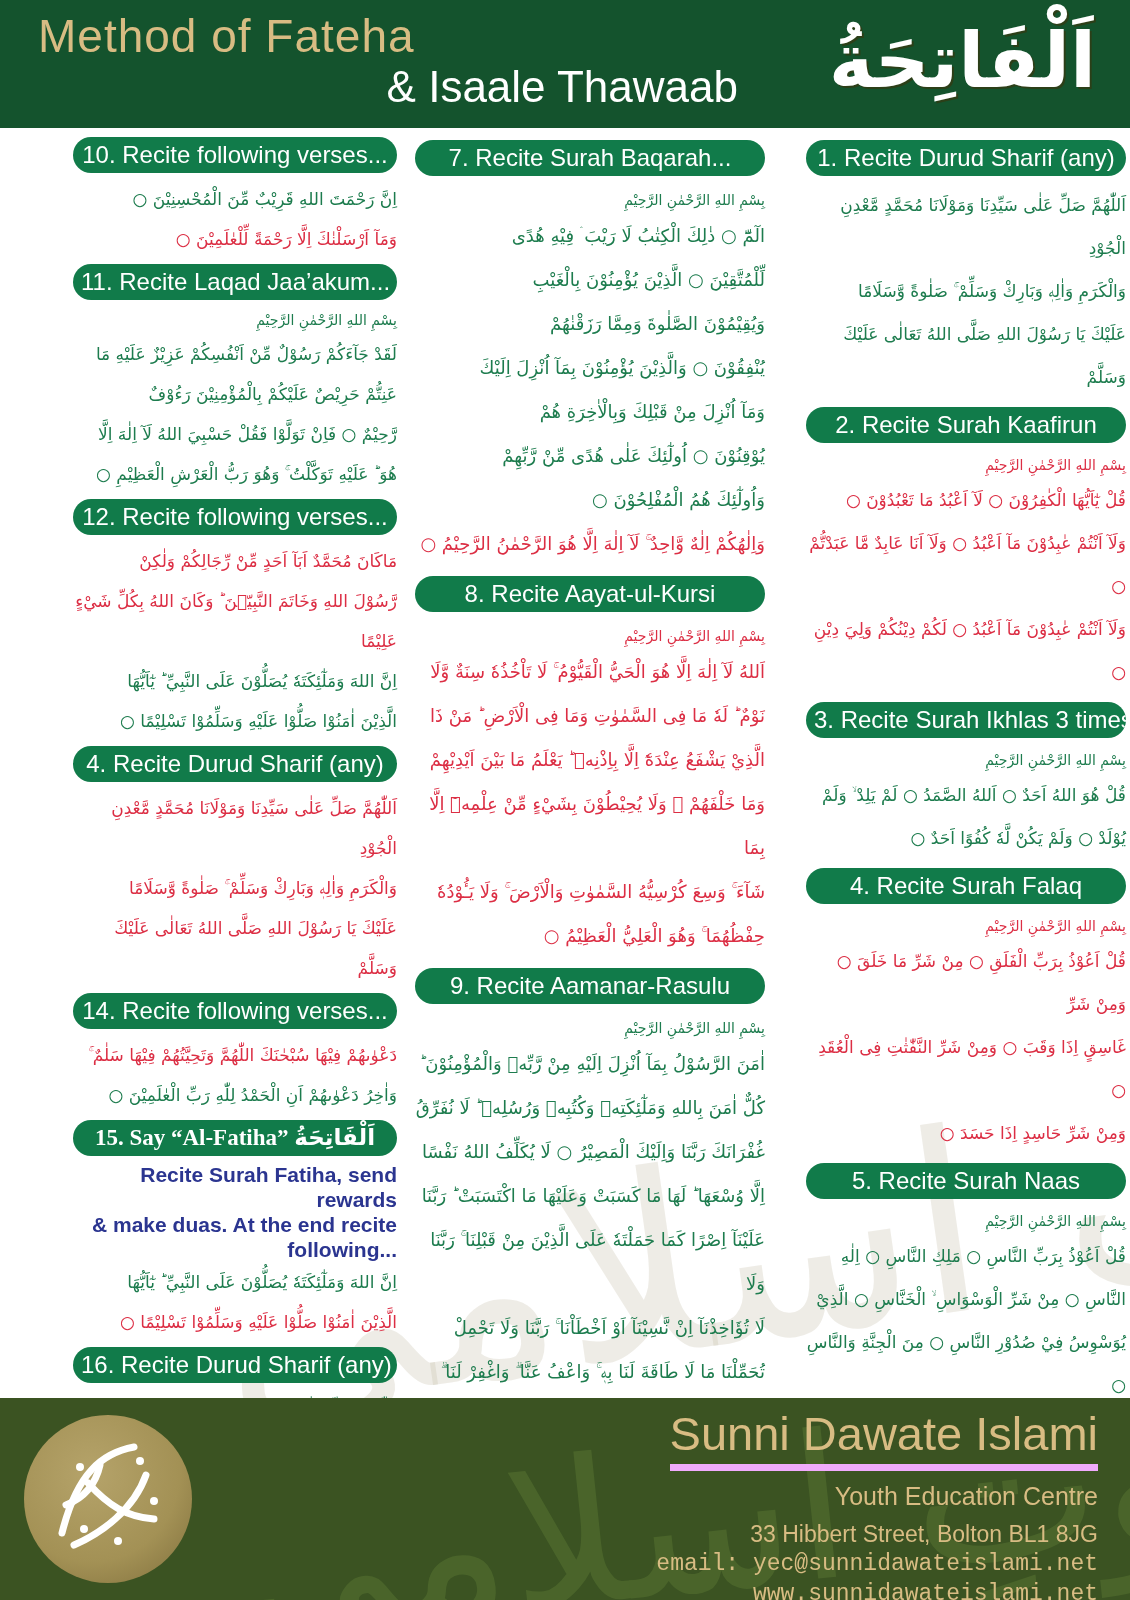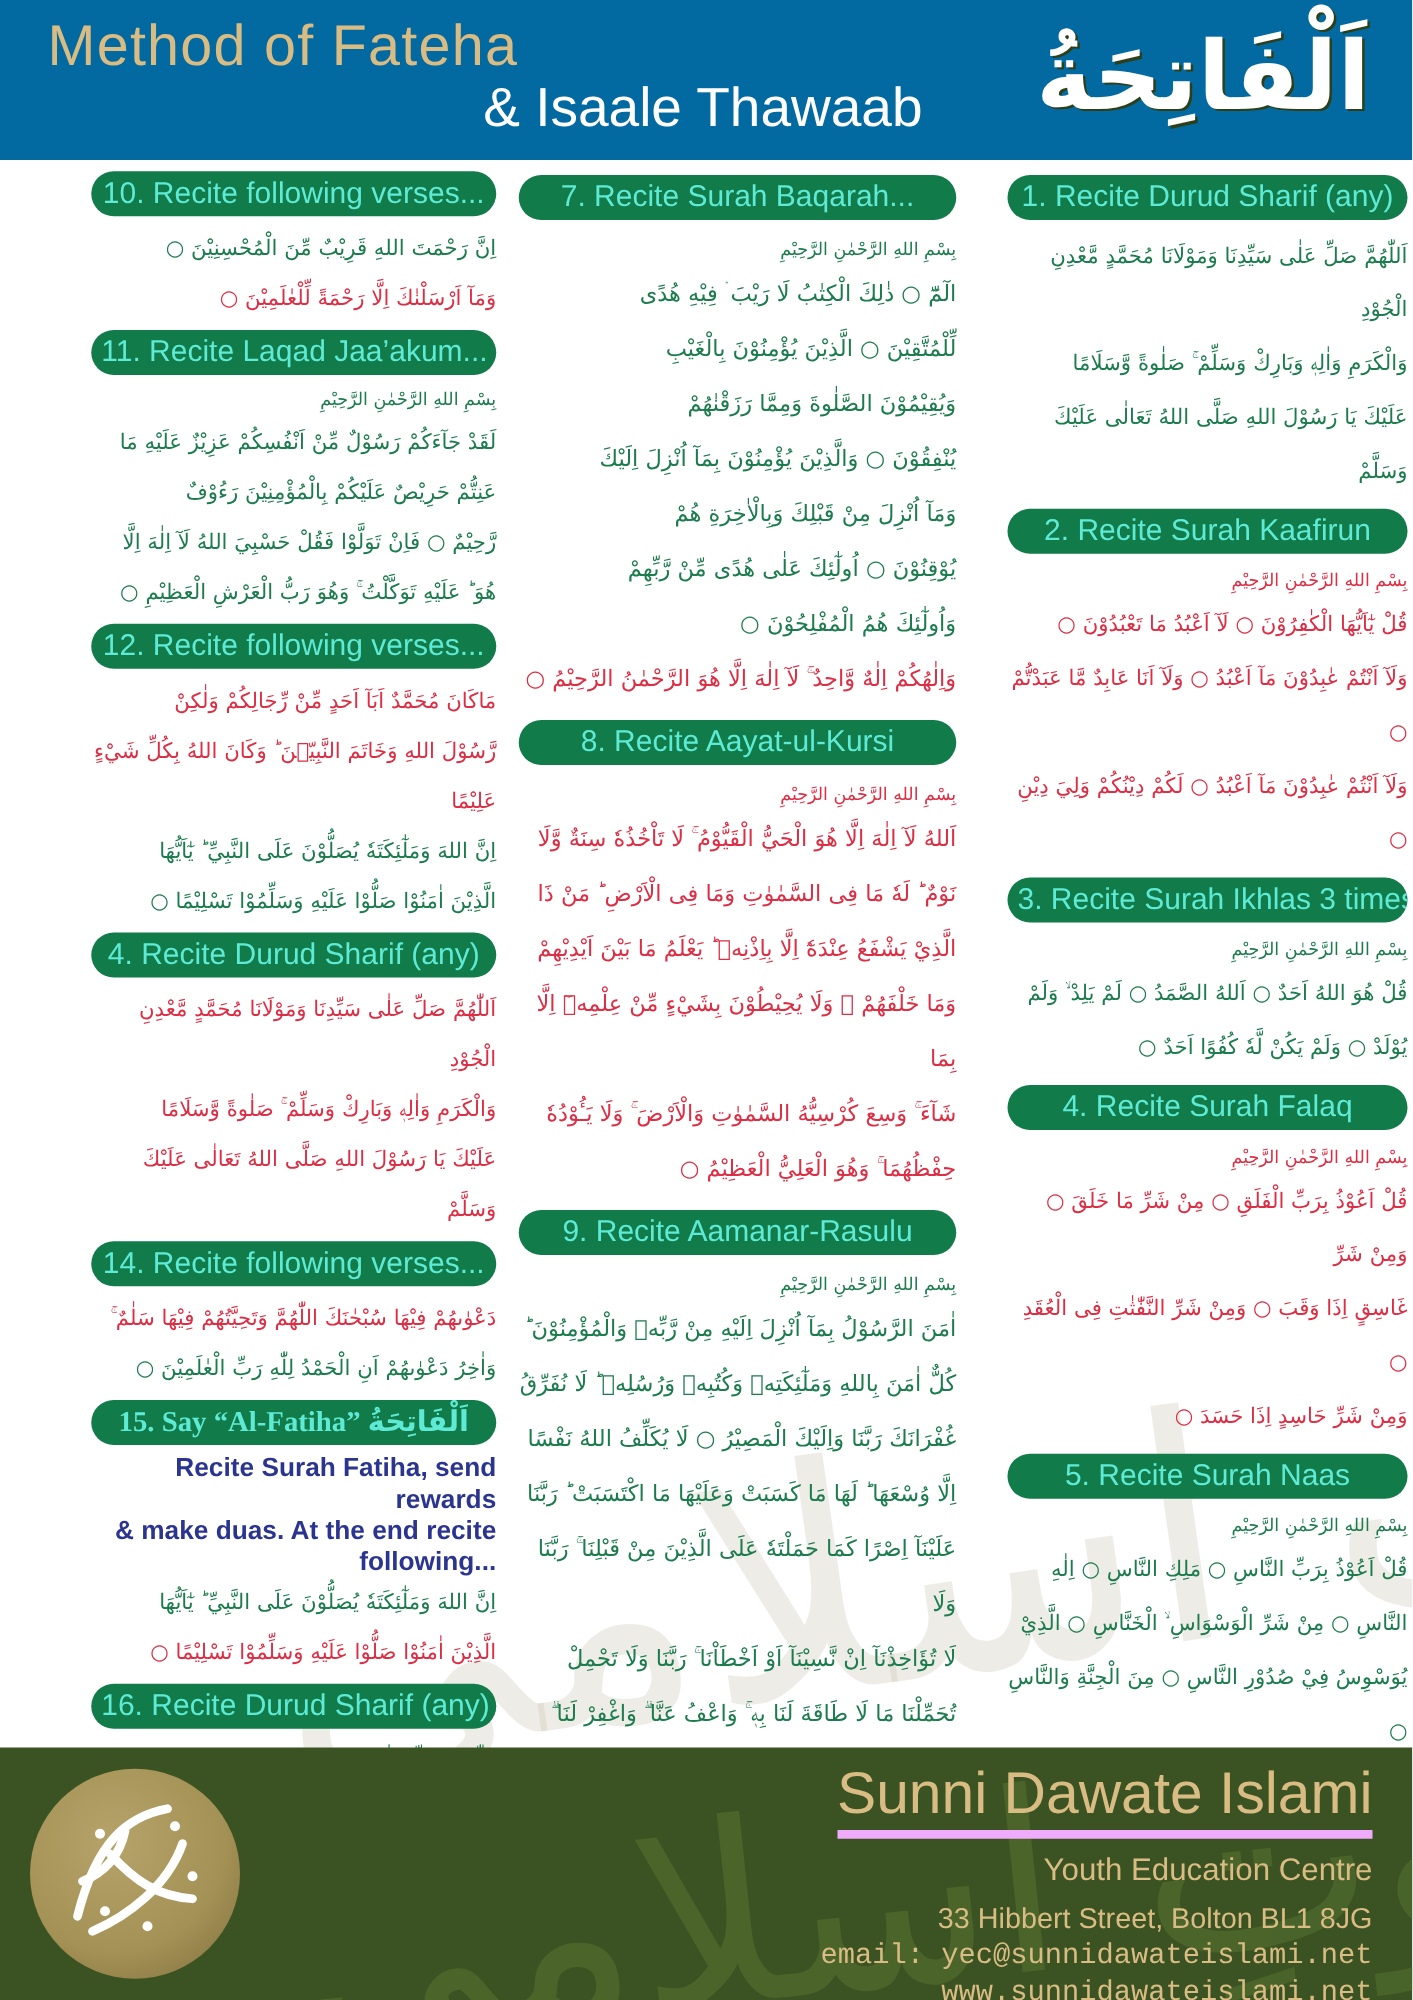--- a/index.html
+++ b/index.html
@@ -1,37 +1,37 @@
 <!DOCTYPE html>
 <html><head>
 <meta charset="utf-8">
 <style>
   html,body{margin:0;padding:0;}
   body{width:1130px;height:1600px;background:#ffffff;font-family:"Liberation Sans",sans-serif;}
   .page{position:relative;width:1130px;height:1600px;overflow:hidden;background:#fff;}
 
   
-  .header{position:absolute;top:0;left:0;width:1130px;height:128px;background:#0369a1;z-index:3;}
+  .header{position:absolute;top:0;left:0;width:1130px;height:128px;background:#14532d;z-index:3;}
   .title-block{position:absolute;left:38px;top:10px;width:700px;}
   .title-1{font-size:46px;color:#d8bc83;letter-spacing:1px;text-align:left;line-height:52px;}
   .title-2{font-size:44px;color:#ffffff;text-align:right;line-height:50px;}
   .header-calligraphy{position:absolute;right:34px;top:6px;font-family:"DejaVu Sans",sans-serif;
     font-size:76px;color:#ffffff;font-weight:bold;direction:rtl;line-height:110px;text-shadow:2px 2px 0 #2c3f18;}
 
   
   .page-watermark{position:absolute;left:210px;top:1080px;font-family:"DejaVu Sans",sans-serif;
     font-size:250px;color:rgba(198,192,173,0.30);z-index:0;transform:rotate(-8deg);direction:rtl;white-space:nowrap;}
 
   
   .column{position:absolute;top:132px;height:1268px;z-index:1;}
   .col-a{left:73px;width:324px;}
   .col-b{left:415px;width:350px;}
   .col-c{left:806px;width:320px;}
 
-  .banner{background:#117b4a;color:#5eead4;border-radius:18px;text-align:center;
+  .banner{background:#117b4a;color:#ffffff;border-radius:18px;text-align:center;
     font-size:24px;line-height:34px;height:34px;padding:1px 8px;margin:5px 0 6px 0;
     white-space:nowrap;overflow:hidden;}
   .col-b .banner{margin:8px 0 10px 0;}
   .col-c .banner{margin:8px 0 8px 0;}
   .banner.serif{font-family:"Liberation Serif","DejaVu Sans",serif;font-weight:bold;font-size:23px;}
 
   .bismillah{direction:rtl;text-align:right;font-family:"DejaVu Sans",sans-serif;
     font-size:14px;line-height:28px;height:28px;padding-left:18px;}
   .arabic-line{direction:rtl;text-align:right;font-family:"DejaVu Sans",sans-serif;}
   .col-a .arabic-line{font-size:17px;line-height:40px;}

